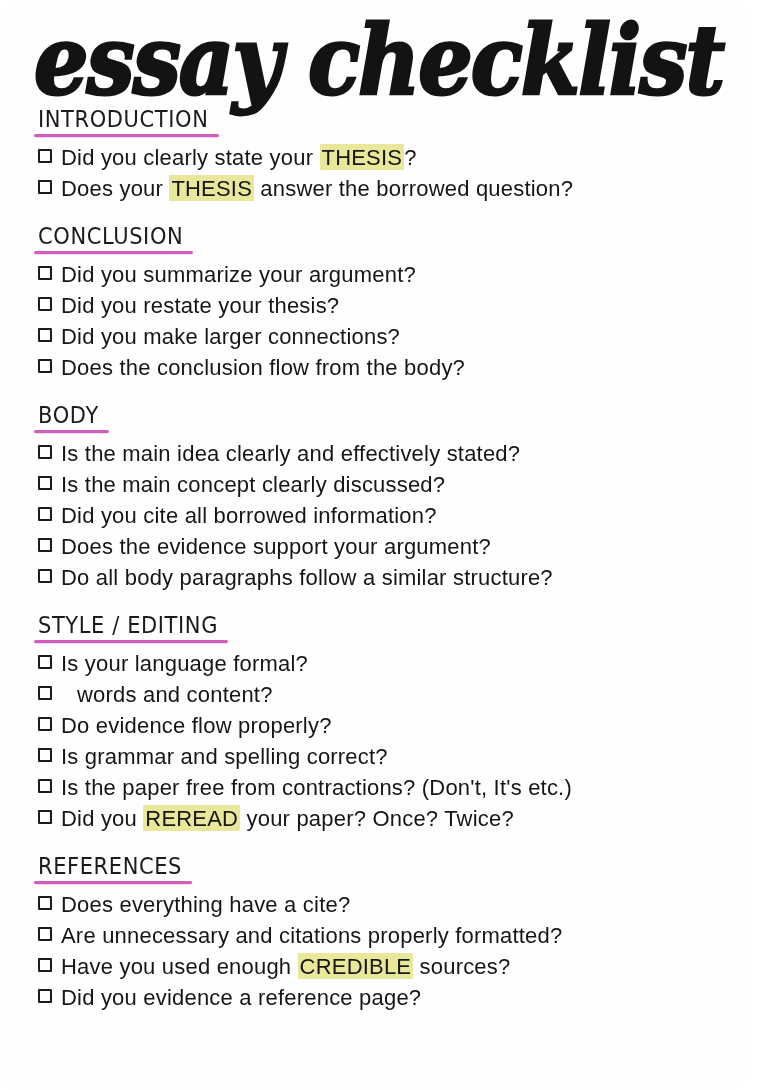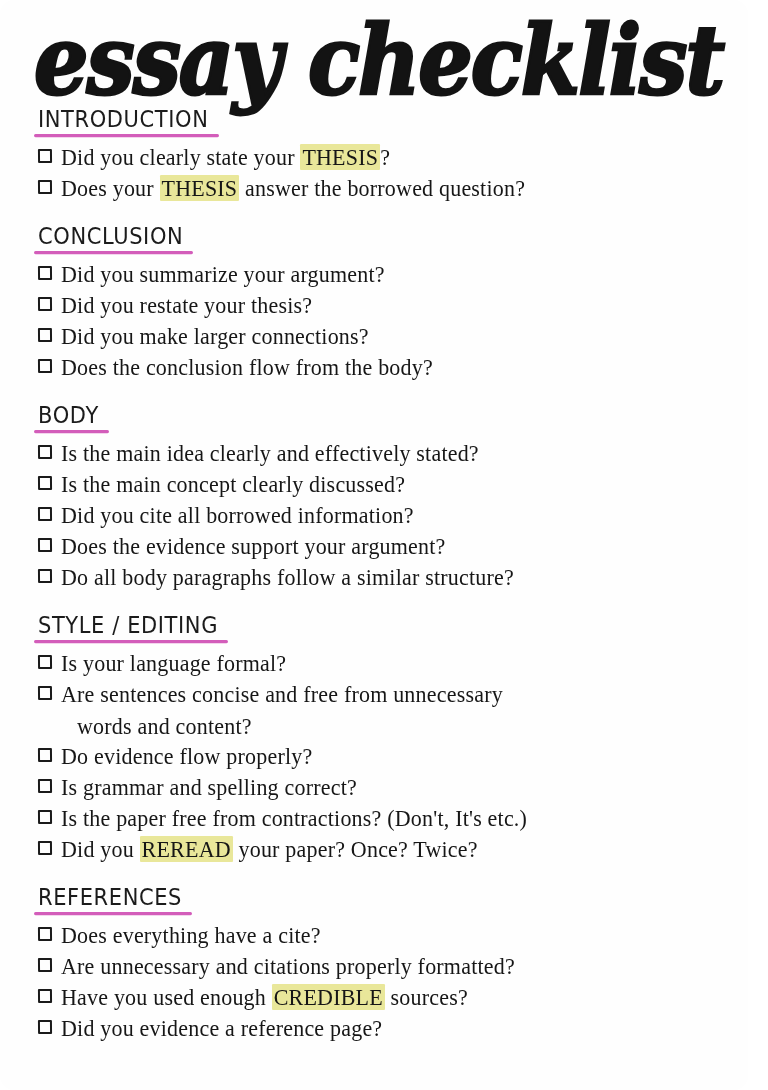--- a/index.html
+++ b/index.html
@@ -83,21 +83,21 @@
     background: #cf4fb4;
     opacity: 0.92;
     border-radius: 2px;
   }
 
   .items { list-style: none; margin: 0; padding: 0; }
 
   .item {
     display: flex;
     align-items: flex-start;
-    font-family: Liberation Serif, serif;
+    font-family: Liberation Sans, sans-serif;
     font-size: 22px;
     line-height: 31px;
     letter-spacing: 0.2px;
     color: #161616;
     margin: 0;
   }
   .checkbox {
     flex: 0 0 auto;
     width: 14px;
     height: 14px;
@@ -188,21 +188,21 @@
             <span class="item-text"><span>Do all body paragraphs follow a similar structure?</span></span>
           </li>
         </ul></div>
       <div class="section"><div class="section-heading">STYLE / EDITING</div><ul class="items">
           <li class="item">
             <span class="checkbox"></span>
             <span class="item-text"><span>Is your language formal?</span></span>
           </li>
           <li class="item">
             <span class="checkbox"></span>
-            <span class="item-text"><span>Are sentences concise and free from unnecessary</span><span class="line2">words and content?</span></span>
+            <span class="item-text"><span class="line2">words and content?</span></span>
           </li>
           <li class="item">
             <span class="checkbox"></span>
             <span class="item-text"><span>Do evidence flow properly?</span></span>
           </li>
           <li class="item">
             <span class="checkbox"></span>
             <span class="item-text"><span>Is grammar and spelling correct?</span></span>
           </li>
           <li class="item">

